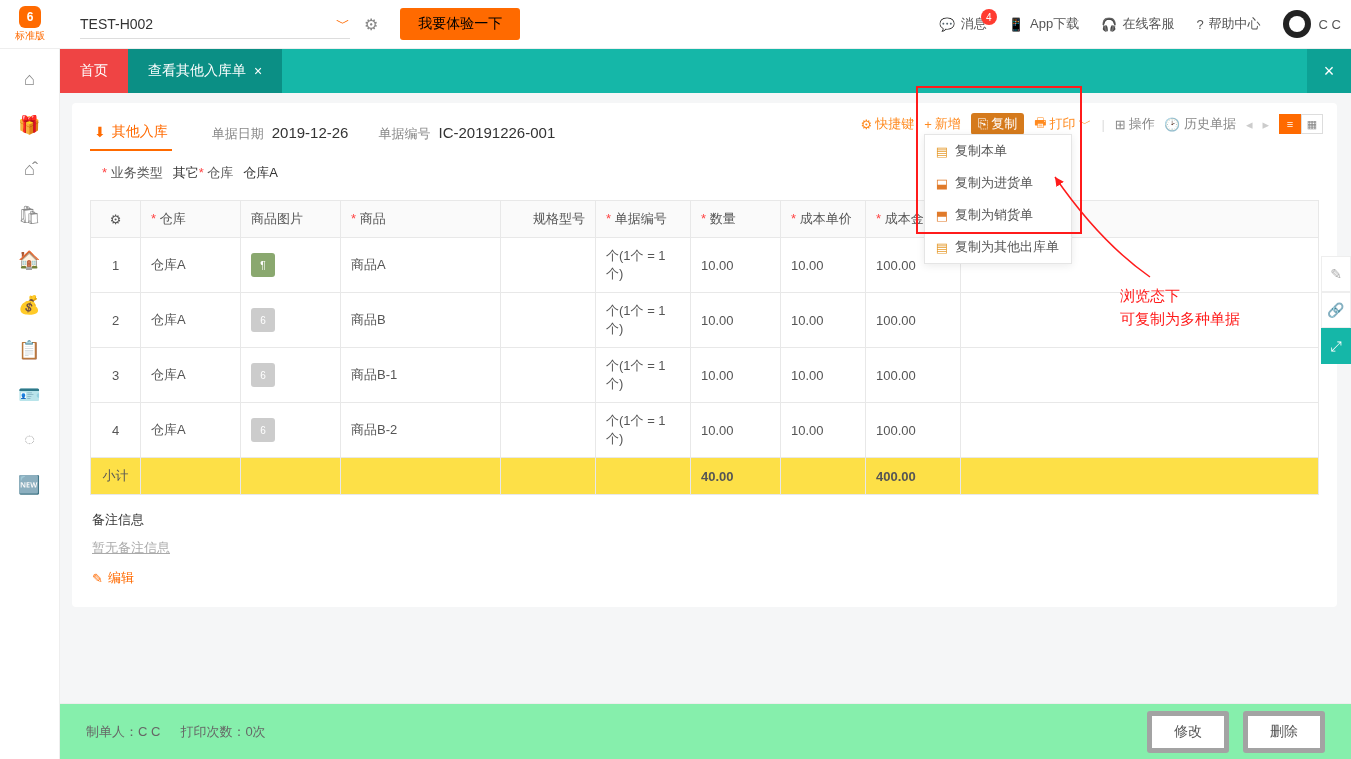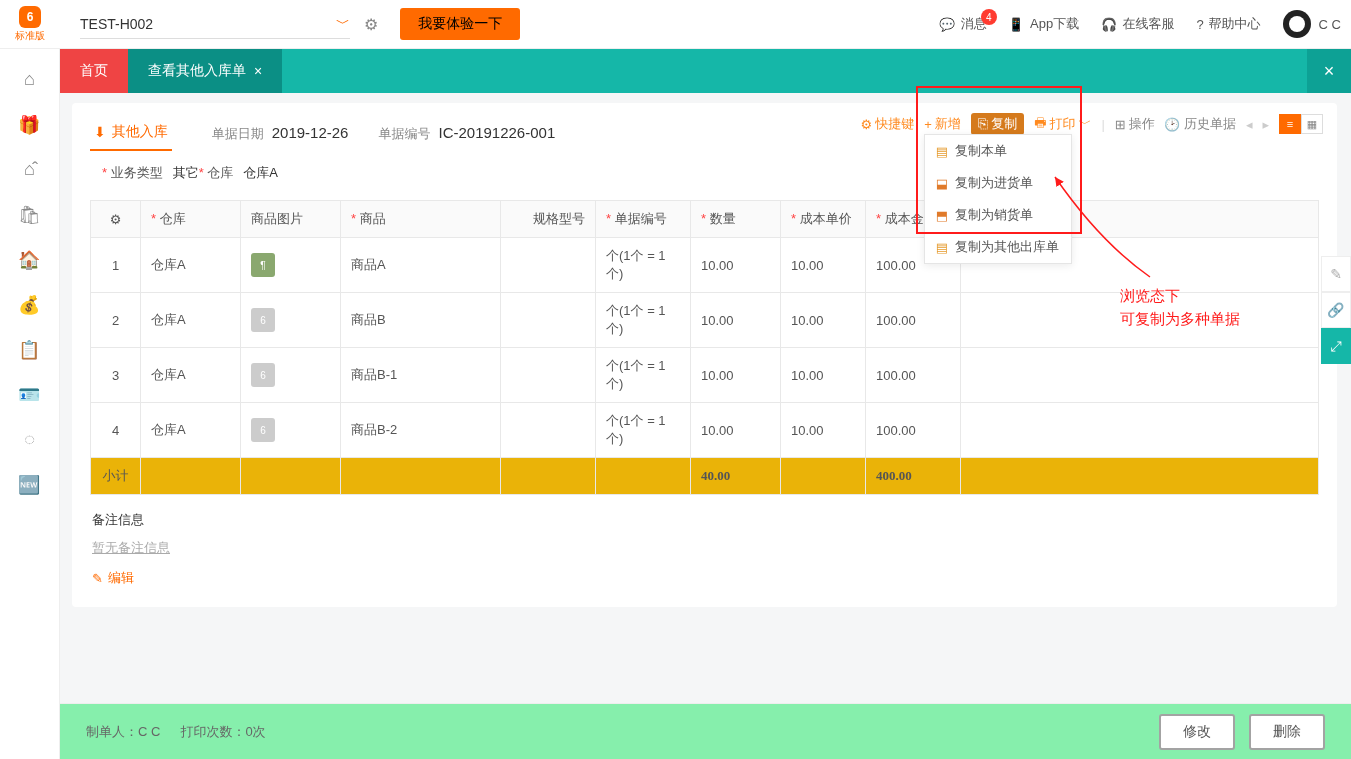--- a/index.html
+++ b/index.html
@@ -70,32 +70,32 @@
 .col-wh  { width: 100px; }
 .col-img { width: 100px; }
 .col-prod{ width: 160px; }
 .col-spec{ width: 95px; text-align: right; }
 .col-unit{ width: 95px; }
 .col-qty { width: 90px; }
 .col-uc  { width: 85px; }
 .col-amt { width: 95px; }
 .img-box { width: 24px; height: 24px; background: #8aa86f; border-radius: 3px; display:inline-flex;align-items:center;justify-content:center;color:#fff;font-size:10px;}
 .img-box.grey { background: #ccc; }
-tr.subtotal td { background: #eab308; font-weight: bold; font-family: Liberation Serif, serif; }
+tr.subtotal td { background: #fde047; font-weight: bold; }
 tr.subtotal td:first-child { text-align: center; color: #555; font-weight:normal;}
 
 
 .remarks { padding: 16px 20px 20px; font-size: 13px; color: #333; }
 .remarks .none { color: #aaa; margin-top: 10px; text-decoration: underline; }
 .edit-link { color: #ff6a00; margin-top: 12px; display:flex; align-items:center; gap:5px; }
 
 
 .footer { position: absolute; left: 60px; right: 0; bottom: 0; height: 56px; background: #86efac; border-top: 1px solid #eee; display: flex; align-items: center; padding: 0 26px; font-size: 13px; color: #666;}
 .footer-spacer { flex: 1; }
-.f-btn { border: 2px solid #a3a3a3; background: #fff; color: #555; padding: 7px 22px; border-radius: 3px; margin-left: 14px; font-size: 14px;}
+.f-btn { border: 5px solid #a3a3a3; background: #fff; color: #555; padding: 7px 22px; border-radius: 3px; margin-left: 14px; font-size: 14px;}
 
 
 .dropdown { position: absolute; top: 134px; left: 924px; width: 148px; background: #fff; border: 1px solid #e5e5e5; box-shadow: 0 2px 8px rgba(0,0,0,.08); z-index: 50; }
 .dd-item { display: flex; align-items: center; gap: 6px; padding: 7px 10px; font-size: 13px; color: #555; }
 .dd-ico { width: 14px; text-align:center; color: #e59b2e; }
 .dd-ico.r { color: #e07a2a; }
 
 
 .anno-box { position: absolute; top: 86px; left: 916px; width: 166px; height: 148px; border: 2px solid #ff1b1b; z-index: 60; pointer-events: none; }
 .anno-arrow { position: absolute; top: 162px; left: 1040px; width: 130px; height: 120px; z-index: 60; pointer-events: none; }

